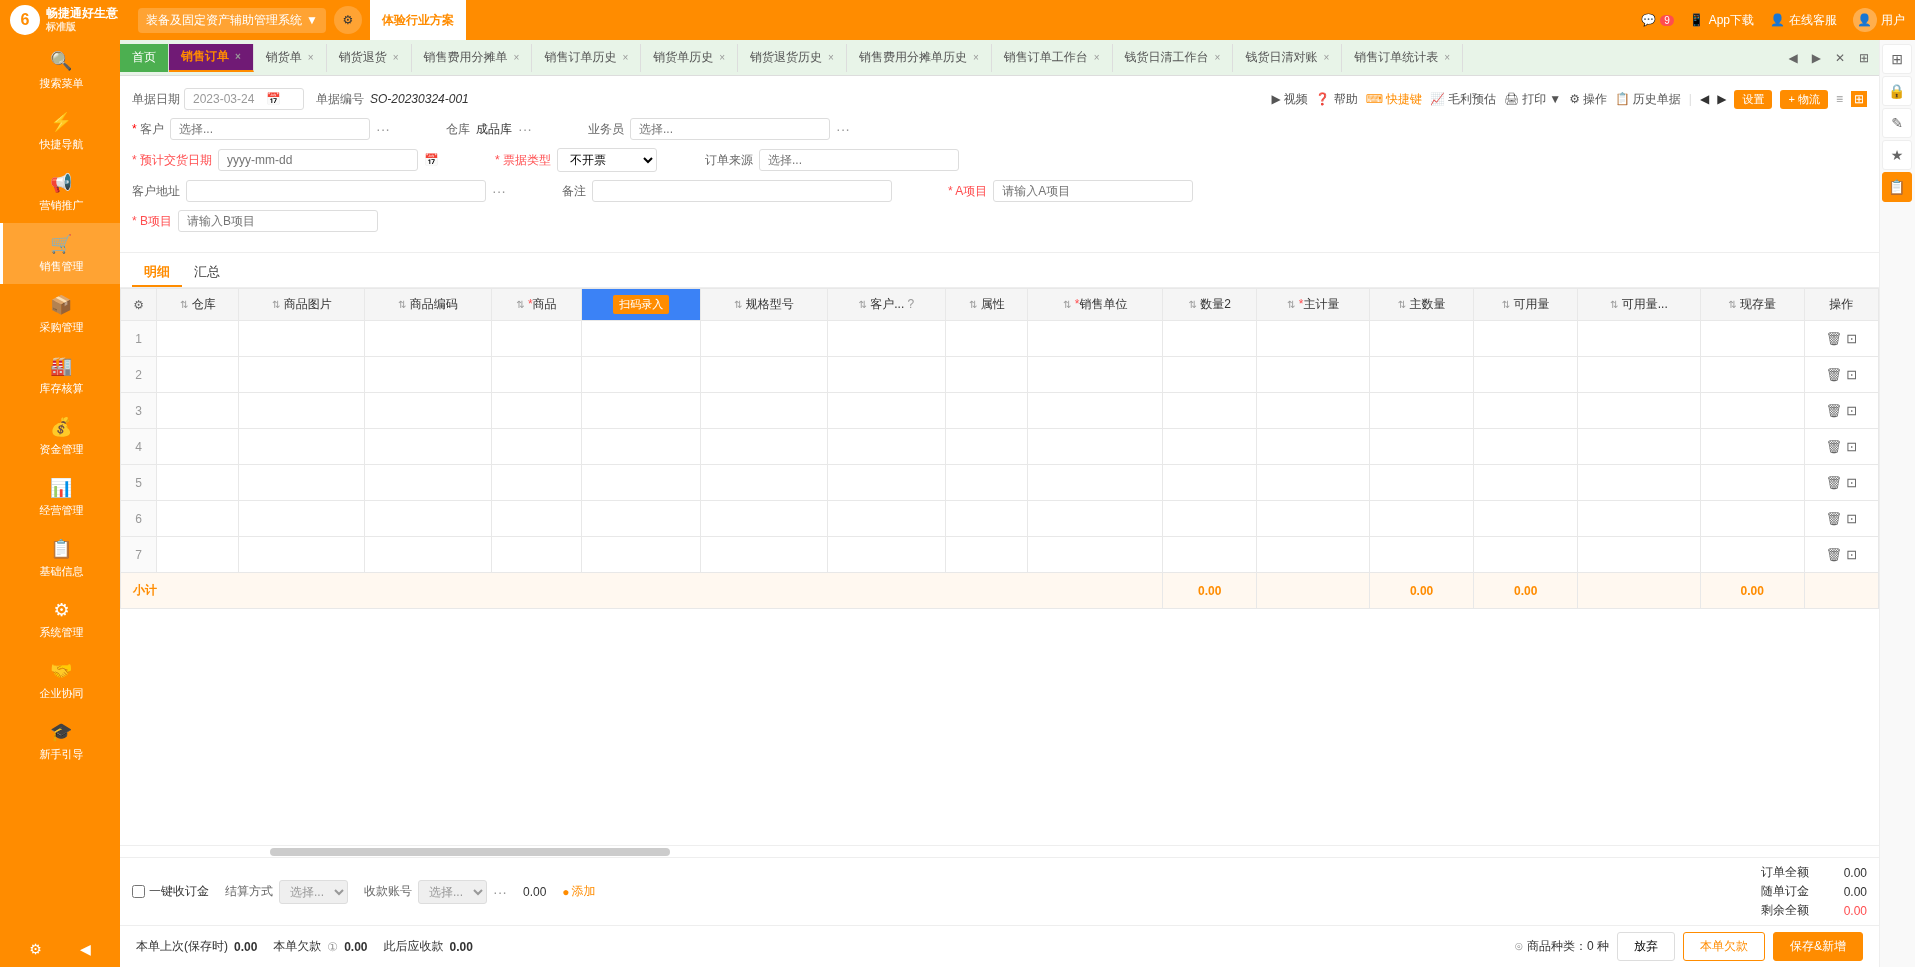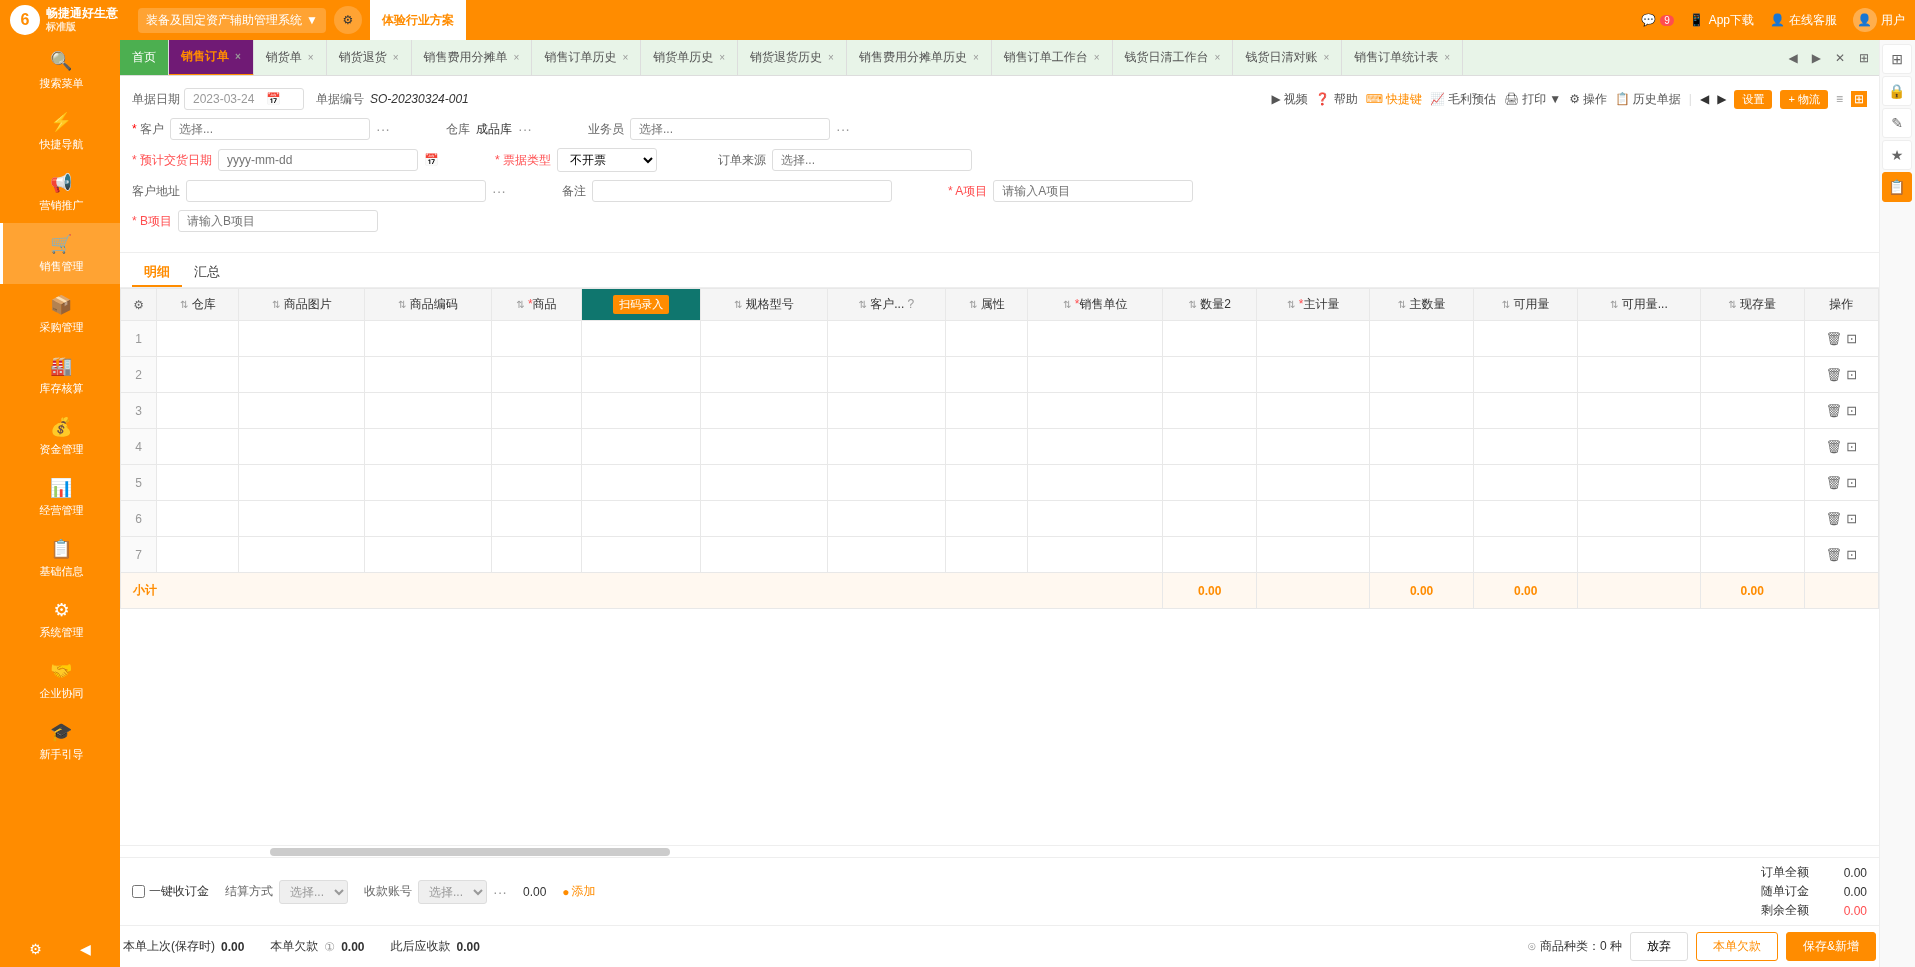--- a/index.html
+++ b/index.html
@@ -25,21 +25,21 @@
     .sidebar-item.active { background: rgba(255,255,255,0.2); border-left-color: white; }
     .sidebar-icon { font-size: 18px; }
     .sidebar-bottom { margin-top: auto; padding: 10px; display: flex; justify-content: space-around; }
     .sidebar-bottom-icon { color: white; cursor: pointer; font-size: 14px; }
 
     
     .content { flex: 1; display: flex; flex-direction: column; overflow: hidden; }
 
     
     .tab-bar { background: #e8f4e8; border-bottom: 1px solid #ddd; display: flex; align-items: center; height: 36px; overflow: hidden; }
-    .tab-item { padding: 0 12px; height: 36px; display: flex; align-items: center; gap: 4px; cursor: pointer; white-space: nowrap; border-right: 1px solid #ddd; font-size: 12px; color: #555; }
+    .tab-item { padding: 0 12px; height: 28px; display: flex; align-items: center; gap: 4px; cursor: pointer; white-space: nowrap; border-right: 1px solid #ddd; font-size: 12px; color: #555; }
     .tab-item.active { background: #701a75; color: #ff8c00; border-bottom: 2px solid #ff8c00; font-weight: bold; }
     .tab-item.home { background: #4caf50; color: white; }
     .tab-close { font-size: 10px; color: #999; margin-left: 2px; }
     .tab-nav-btn { padding: 0 6px; cursor: pointer; color: #666; }
     .tab-bar-end { margin-left: auto; display: flex; align-items: center; gap: 2px; padding-right: 4px; }
 
     
     .form-area { background: white; padding: 12px 12px; border-bottom: 1px solid #eee; }
     .form-toolbar { display: flex; align-items: center; gap: 12px; margin-bottom: 8px; font-size: 12px; }
     .form-toolbar-right { margin-left: auto; display: flex; align-items: center; gap: 8px; }
@@ -60,21 +60,21 @@
 
     
     .detail-tabs { display: flex; padding: 6px 12px 0; background: white; border-bottom: 1px solid #eee; }
     .detail-tab { padding: 4px 12px; cursor: pointer; font-size: 13px; border-bottom: 2px solid transparent; }
     .detail-tab.active { color: #ff8c00; border-bottom-color: #ff8c00; font-weight: bold; }
 
     
     .table-container { background: white; overflow: auto; flex: 1; }
     table { width: 100%; border-collapse: collapse; font-size: 12px; }
     th { background: #f5f5f5; border: 1px solid #e8e8e8; padding: 6px 4px; text-align: center; white-space: nowrap; font-weight: normal; color: #333; position: sticky; top: 0; z-index: 1; }
-    th.highlight { background: #0f766e; margin-left: 47px; }
+    th.highlight { background: #3b82f6; margin-left: 47px; }
     td { border: 1px solid #e8e8e8; padding: 4px; text-align: center; height: 36px; color: #666; }
     td.row-num { background: #fafafa; color: #999; }
     .sort-icon { font-size: 10px; color: #999; }
     .scan-btn { background: #ff8c00; color: white; border: none; padding: 2px 6px; border-radius: 2px; font-size: 11px; cursor: pointer; }
     .col-settings-icon { color: #666; cursor: pointer; }
     .action-icons { display: flex; gap: 4px; justify-content: center; }
     .action-icon { cursor: pointer; color: #666; font-size: 13px; }
 
     
     .summary-row td { background: #fff8f0; font-weight: bold; color: #ff8c00; }
@@ -83,21 +83,21 @@
     .scroll-area { height: 12px; background: white; border-top: 1px solid #eee; }
 
     
     .bottom-bar { background: white; border-top: 1px solid #eee; padding: 6px 12px; display: flex; align-items: center; gap: 16px; font-size: 12px; }
     .bottom-summary { margin-left: auto; display: flex; flex-direction: column; align-items: flex-end; gap: 2px; font-size: 12px; }
     .summary-line { display: flex; gap: 8px; align-items: center; }
     .summary-val { color: #333; min-width: 50px; text-align: right; }
     .summary-val.red { color: #ff4d4f; }
 
     
-    .footer { background: white; border-top: 1px solid #eee; padding: 6px 3px; display: flex; align-items: center; gap: 26px; font-size: 12px; }
+    .footer { background: white; border-top: 1px solid #eee; padding: 6px 16px; display: flex; align-items: center; gap: 16px; font-size: 12px; }
     .footer-right { margin-left: auto; display: flex; align-items: center; gap: 8px; }
     .footer-btn { border: 1px solid #ddd; background: white; padding: 5px 16px; border-radius: 3px; cursor: pointer; font-size: 12px; }
     .footer-btn.primary { background: #ff8c00; color: white; border-color: #ff8c00; }
     .footer-btn.orange-outline { background: white; color: #ff8c00; border-color: #ff8c00; }
 
     .checkbox-item { display: flex; align-items: center; gap: 4px; cursor: pointer; }
     .payment-select { border: 1px solid #ddd; border-radius: 3px; padding: 3px 6px; font-size: 12px; color: #999; }
     .add-btn { color: #ff8c00; cursor: pointer; display: flex; align-items: center; gap: 2px; }
 
     .goods-count { color: #333; }
@@ -342,21 +342,21 @@
           <span class="form-label" style="color:#ff4d4f;">* 预计交货日期</span>
           <input class="form-input wide" type="text" placeholder="yyyy-mm-dd" style="">
           <span style="cursor:pointer; color:#999;">📅</span>
         </div>
         <div class="form-field" style="margin-left:40px;">
           <span class="form-label" style="color:#ff4d4f;">* 票据类型</span>
           <select class="form-select">
             <option>不开票</option>
           </select>
         </div>
-        <div class="form-field" style="margin-left:45px;">
+        <div class="form-field" style="margin-left:32px;">
           <span class="form-label">订单来源</span>
           <input class="form-input wide" type="text" placeholder="选择..." style="">
         </div>
       </div>
       <div class="form-row">
         <div class="form-field">
           <span class="form-label">客户地址</span>
           <input class="form-input" type="text" style="min-width: 300px;">
           <span class="dots-btn">···</span>
         </div>

